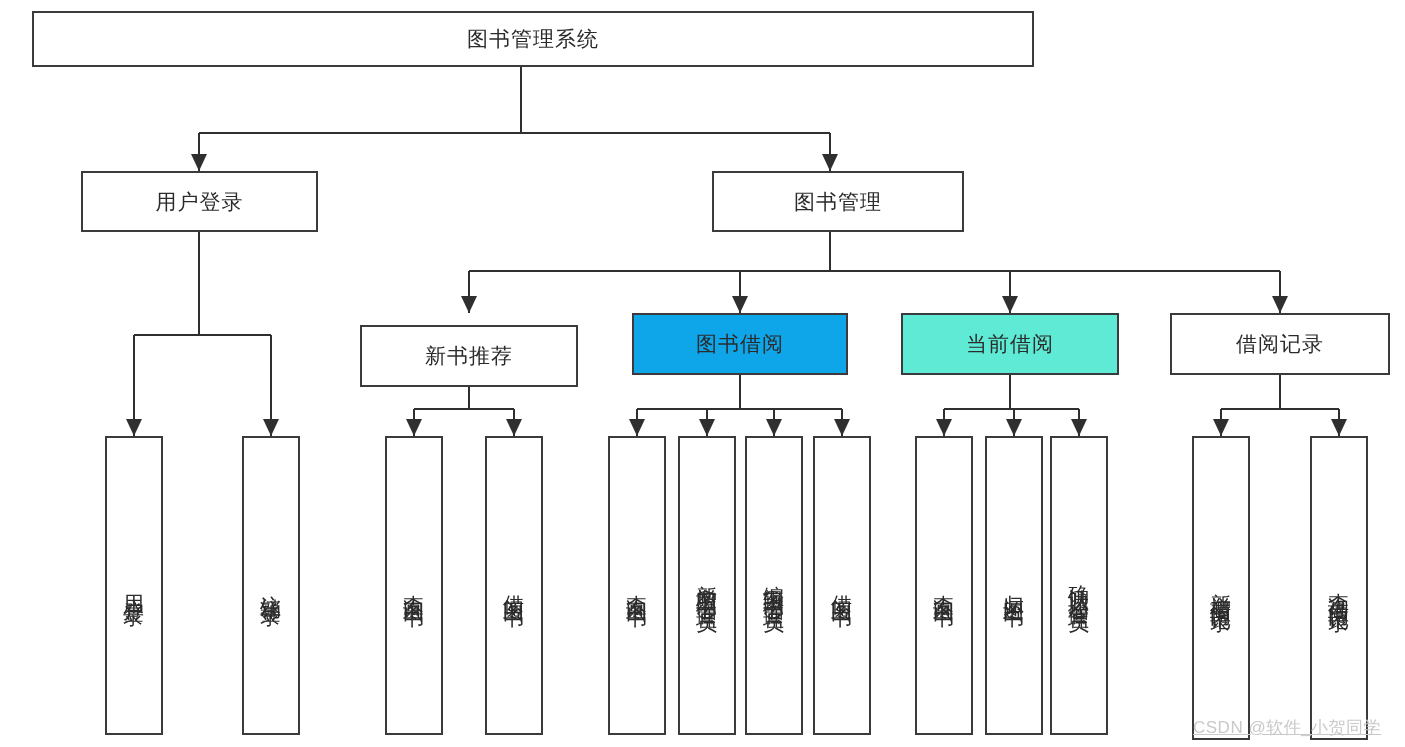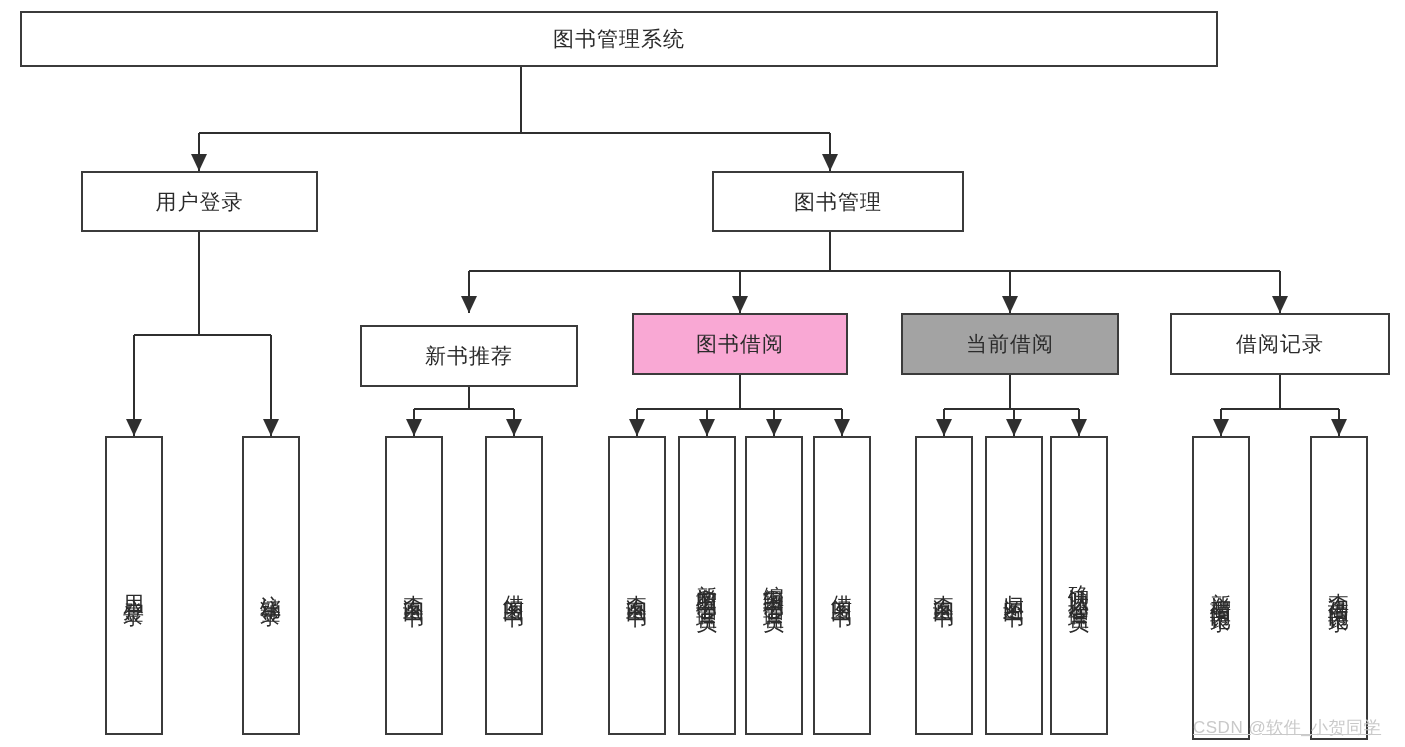--- a/index.html
+++ b/index.html
@@ -71,36 +71,36 @@
       <line x1="1079" y1="409" x2="1079" y2="436" stroke="#2f2f2f" stroke-width="2.6" shape-rendering="crispEdges"></line>
       <polygon points="1071,419 1087,419 1079,436" fill="#2f2f2f"></polygon>
       <line x1="1280" y1="375" x2="1280" y2="409" stroke="#2f2f2f" stroke-width="2.6" shape-rendering="crispEdges"></line>
       <line x1="1221" y1="409" x2="1339" y2="409" stroke="#2f2f2f" stroke-width="2.6" shape-rendering="crispEdges"></line>
       <line x1="1221" y1="409" x2="1221" y2="436" stroke="#2f2f2f" stroke-width="2.6" shape-rendering="crispEdges"></line>
       <polygon points="1213,419 1229,419 1221,436" fill="#2f2f2f"></polygon>
       <line x1="1339" y1="409" x2="1339" y2="436" stroke="#2f2f2f" stroke-width="2.6" shape-rendering="crispEdges"></line>
       <polygon points="1331,419 1347,419 1339,436" fill="#2f2f2f"></polygon>
     </svg>
   <div id="nodes">
-      <div class="node h" style="left: 20px; top: 11px; width: 1198px; height: 56px; border-color: rgb(59, 59, 59); background: rgb(255, 255, 255); color: rgb(43, 43, 43);">
+      <div class="node h" style="left: 32px; top: 11px; width: 1002px; height: 56px; border-color: rgb(59, 59, 59); background: rgb(255, 255, 255); color: rgb(43, 43, 43);">
         <span>图书管理系统</span>
       </div>
       <div class="node h" style="left: 81px; top: 171px; width: 237px; height: 61px; border-color: rgb(59, 59, 59); background: rgb(255, 255, 255); color: rgb(43, 43, 43);">
         <span>用户登录</span>
       </div>
       <div class="node h" style="left: 712px; top: 171px; width: 252px; height: 61px; border-color: rgb(59, 59, 59); background: rgb(255, 255, 255); color: rgb(43, 43, 43);">
         <span>图书管理</span>
       </div>
       <div class="node h" style="left: 360px; top: 313px; width: 218px; height: 62px; border-color: rgb(59, 59, 59); background: rgb(255, 255, 255); color: rgb(43, 43, 43); margin-top: 12px;">
         <span>新书推荐</span>
       </div>
-      <div class="node h" style="left: 632px; top: 313px; width: 216px; height: 62px; border-color: rgb(59, 59, 59); background: #f9a8d4; color: rgb(43, 43, 43);">
+      <div class="node h" style="left: 632px; top: 313px; width: 216px; height: 62px; border-color: rgb(59, 59, 59); background: #0ea5e9; color: rgb(43, 43, 43);">
         <span>图书借阅</span>
       </div>
-      <div class="node h" style="left: 901px; top: 313px; width: 218px; height: 62px; border-color: rgb(59, 59, 59); background: #a3a3a3; color: rgb(43, 43, 43);">
+      <div class="node h" style="left: 901px; top: 313px; width: 218px; height: 62px; border-color: rgb(59, 59, 59); background: #5eead4; color: rgb(43, 43, 43);">
         <span>当前借阅</span>
       </div>
       <div class="node h" style="left: 1170px; top: 313px; width: 220px; height: 62px; border-color: rgb(59, 59, 59); background: rgb(255, 255, 255); color: rgb(43, 43, 43);">
         <span>借阅记录</span>
       </div>
       <div class="node v" style="left: 105px; top: 436px; width: 58px; height: 299px; border-color: rgb(59, 59, 59); background: rgb(255, 255, 255); color: rgb(43, 43, 43);">
         <span>用户登录</span>
       </div>
       <div class="node v" style="left: 242px; top: 436px; width: 58px; height: 299px; border-color: rgb(59, 59, 59); background: rgb(255, 255, 255); color: rgb(43, 43, 43);">
         <span>注销登录</span>

